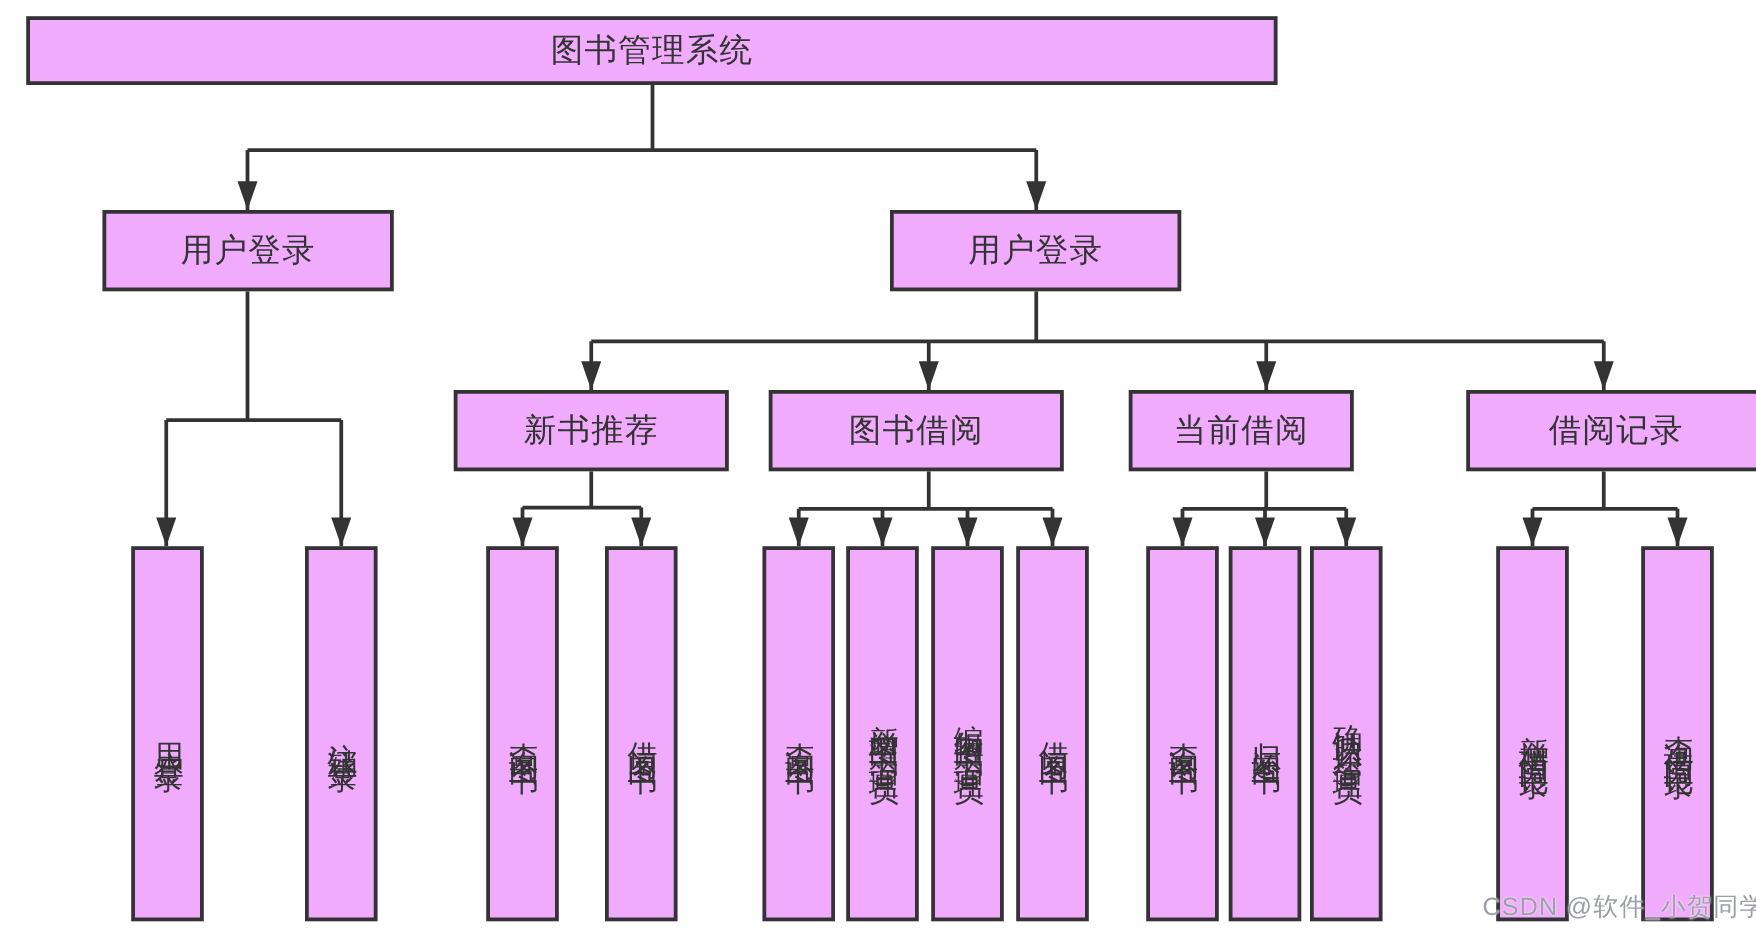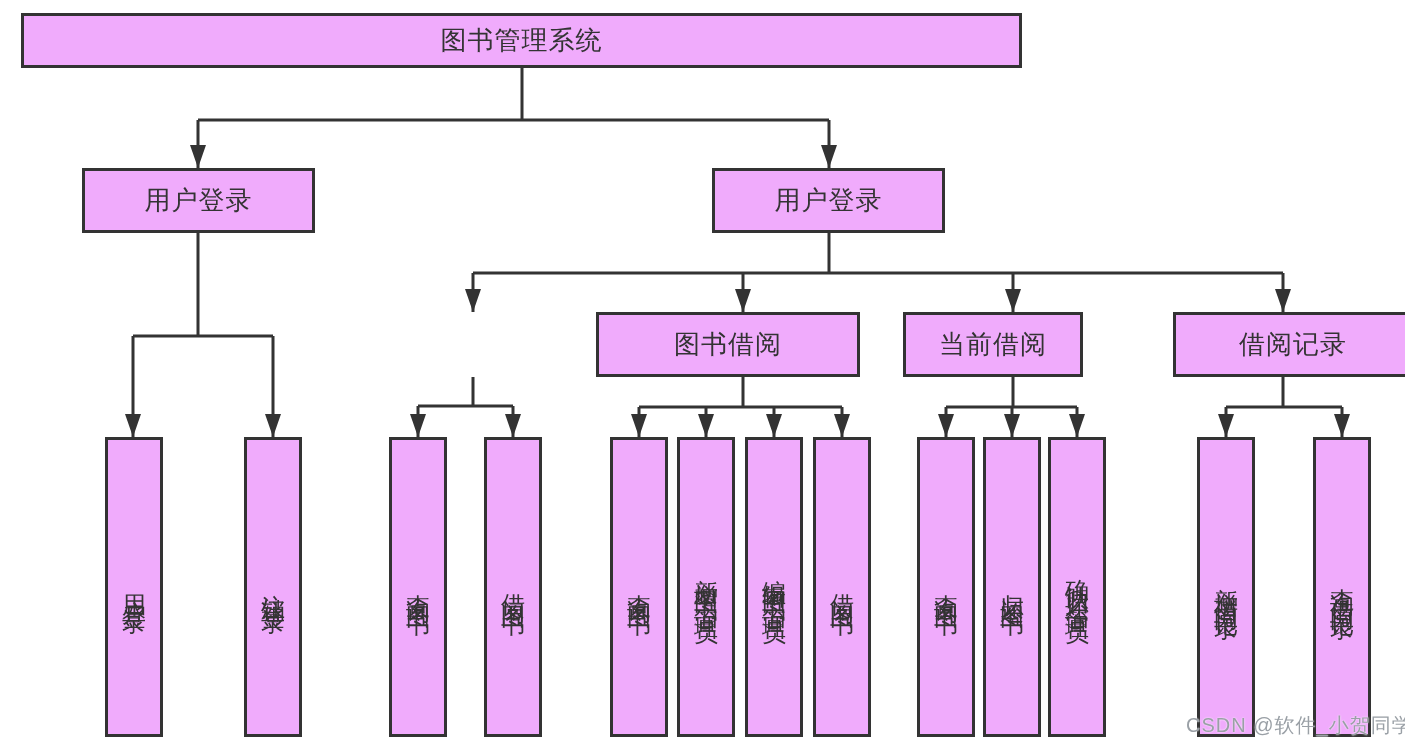--- a/index.html
+++ b/index.html
@@ -117,21 +117,24 @@
     <span class="lbl">图书管理系统</span>
   </div>
 
   <div class="node h" style="left:82px;top:168px;width:233px;height:65px">
     <span class="lbl">用户登录</span>
   </div>
   <div class="node h" style="left:712px;top:168px;width:233px;height:65px">
     <span class="lbl">用户登录</span>
   </div>
 
-  <div class="node h" style="left:596px;top:312px;width:264px;height:65px">
+  <div class="node h" style="left:363px;top:312px;width:220px;height:65px">
+    <span class="lbl">新书推荐</span>
+  </div>
+  <div class="node h" style="left:615px;top:312px;width:236px;height:65px">
     <span class="lbl">图书借阅</span>
   </div>
   <div class="node h" style="left:903px;top:312px;width:180px;height:65px">
     <span class="lbl">当前借阅</span>
   </div>
   <div class="node h" style="left:1173px;top:312px;width:240px;height:65px">
     <span class="lbl">借阅记录</span>
   </div>
 
   <div class="node v" style="left:105px">

